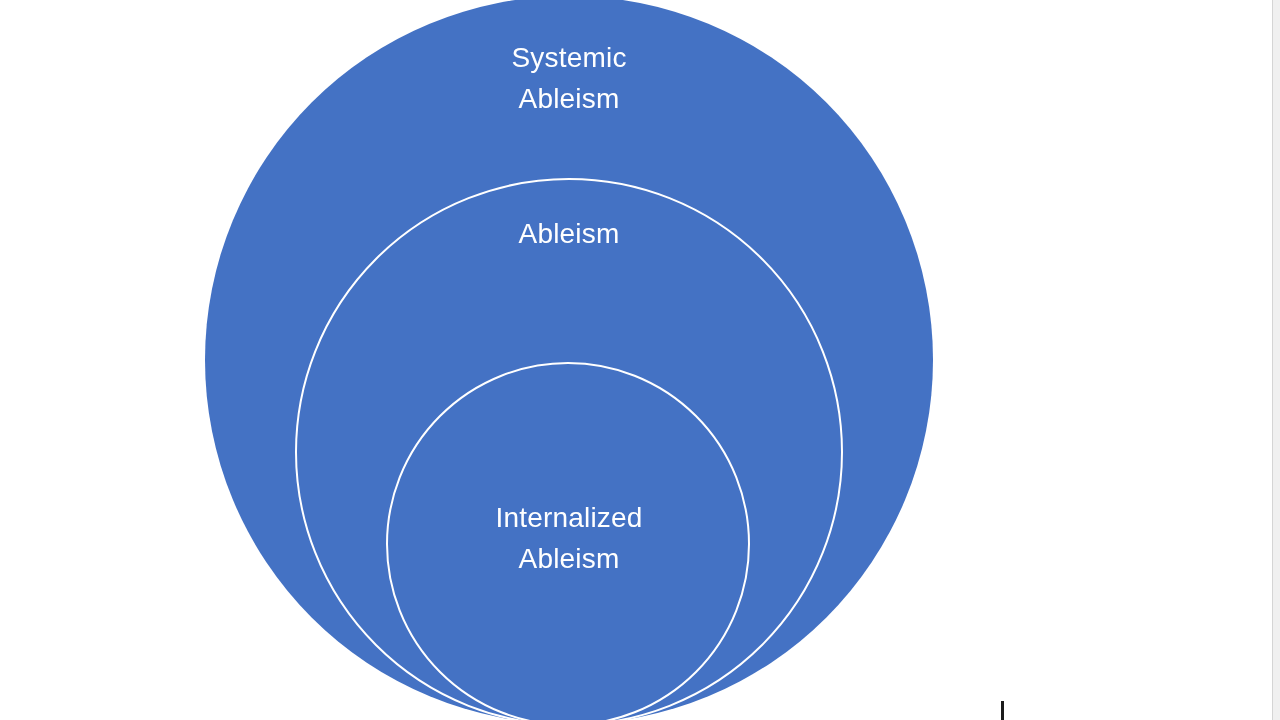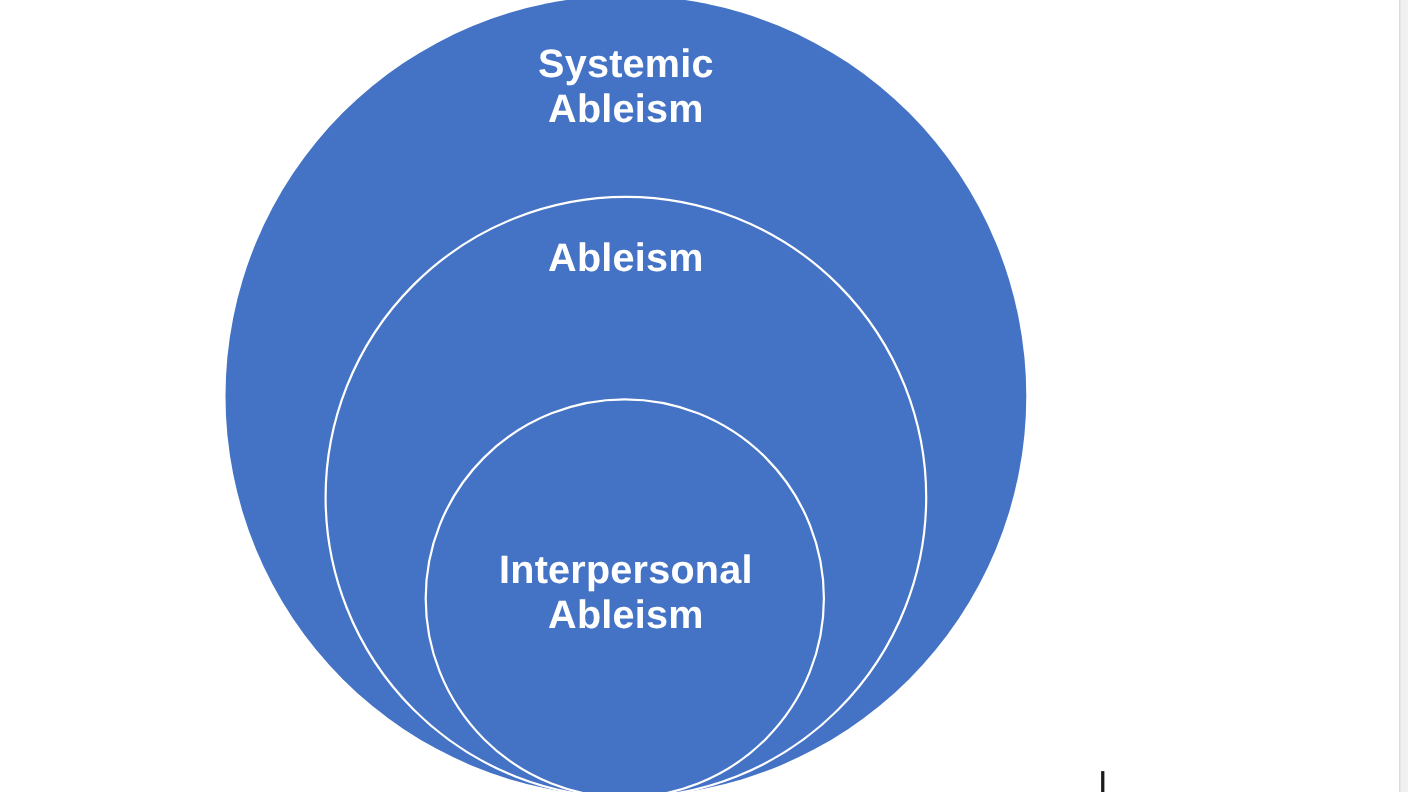--- a/index.html
+++ b/index.html
@@ -43,22 +43,22 @@
     width: 364px;
     height: 364px;
     border: 2px solid #ffffff;
   }
   .ring-label {
     position: absolute;
     left: 349px;
     width: 440px;
     text-align: center;
     color: #ffffff;
-    font-weight: bold;
-    font-size: 36px;
+    font-weight: normal;
+    font-size: 28px;
     line-height: 41px;
     letter-spacing: 0.2px;
   }
   .ring-label span { display: block; }
   .ring-label.systemic      { top: 37px; }
   .ring-label.interpersonal { top: 213px; }
   .ring-label.internalized  { top: 497px; }
   .scrollbar-track {
     position: absolute;
     top: 0;
@@ -91,21 +91,21 @@
   <div class="ring-label systemic">
     <span>Systemic</span>
     <span>Ableism</span>
   </div>
 
   <div class="ring-label interpersonal">
     <span>Ableism</span>
   </div>
 
   <div class="ring-label internalized">
-    <span>Interpersonal</span>
+    <span>Internalized</span>
     <span>Ableism</span>
   </div>
 
   <div class="text-caret"></div>
 
   <div class="scrollbar-track"></div>
 
 </div>
 
 </body></html>

